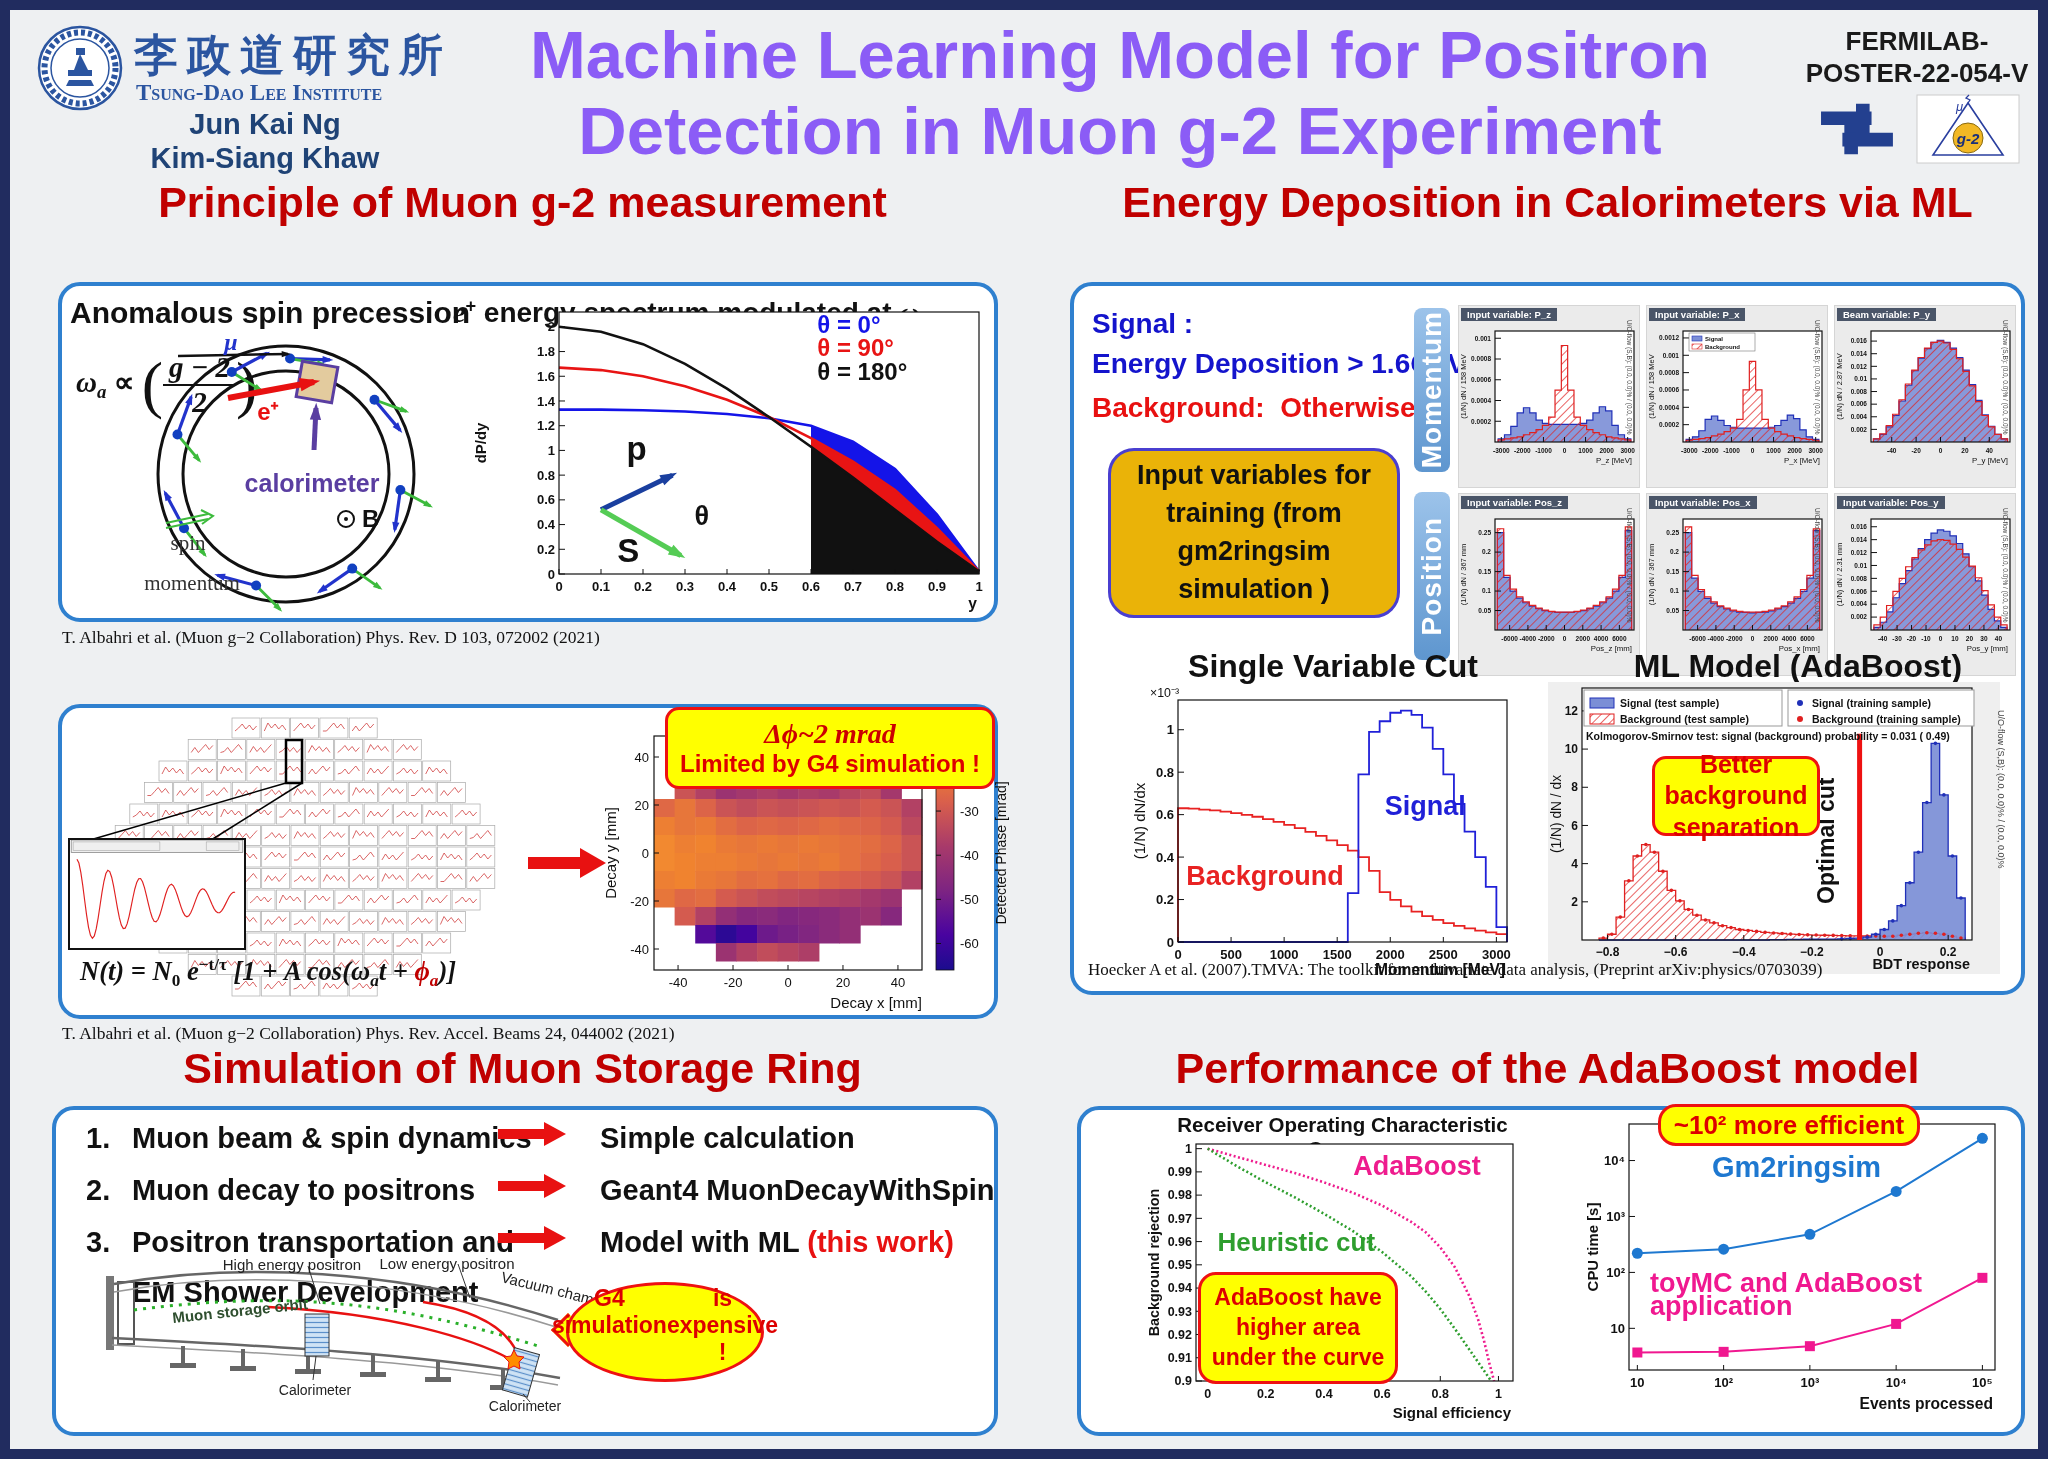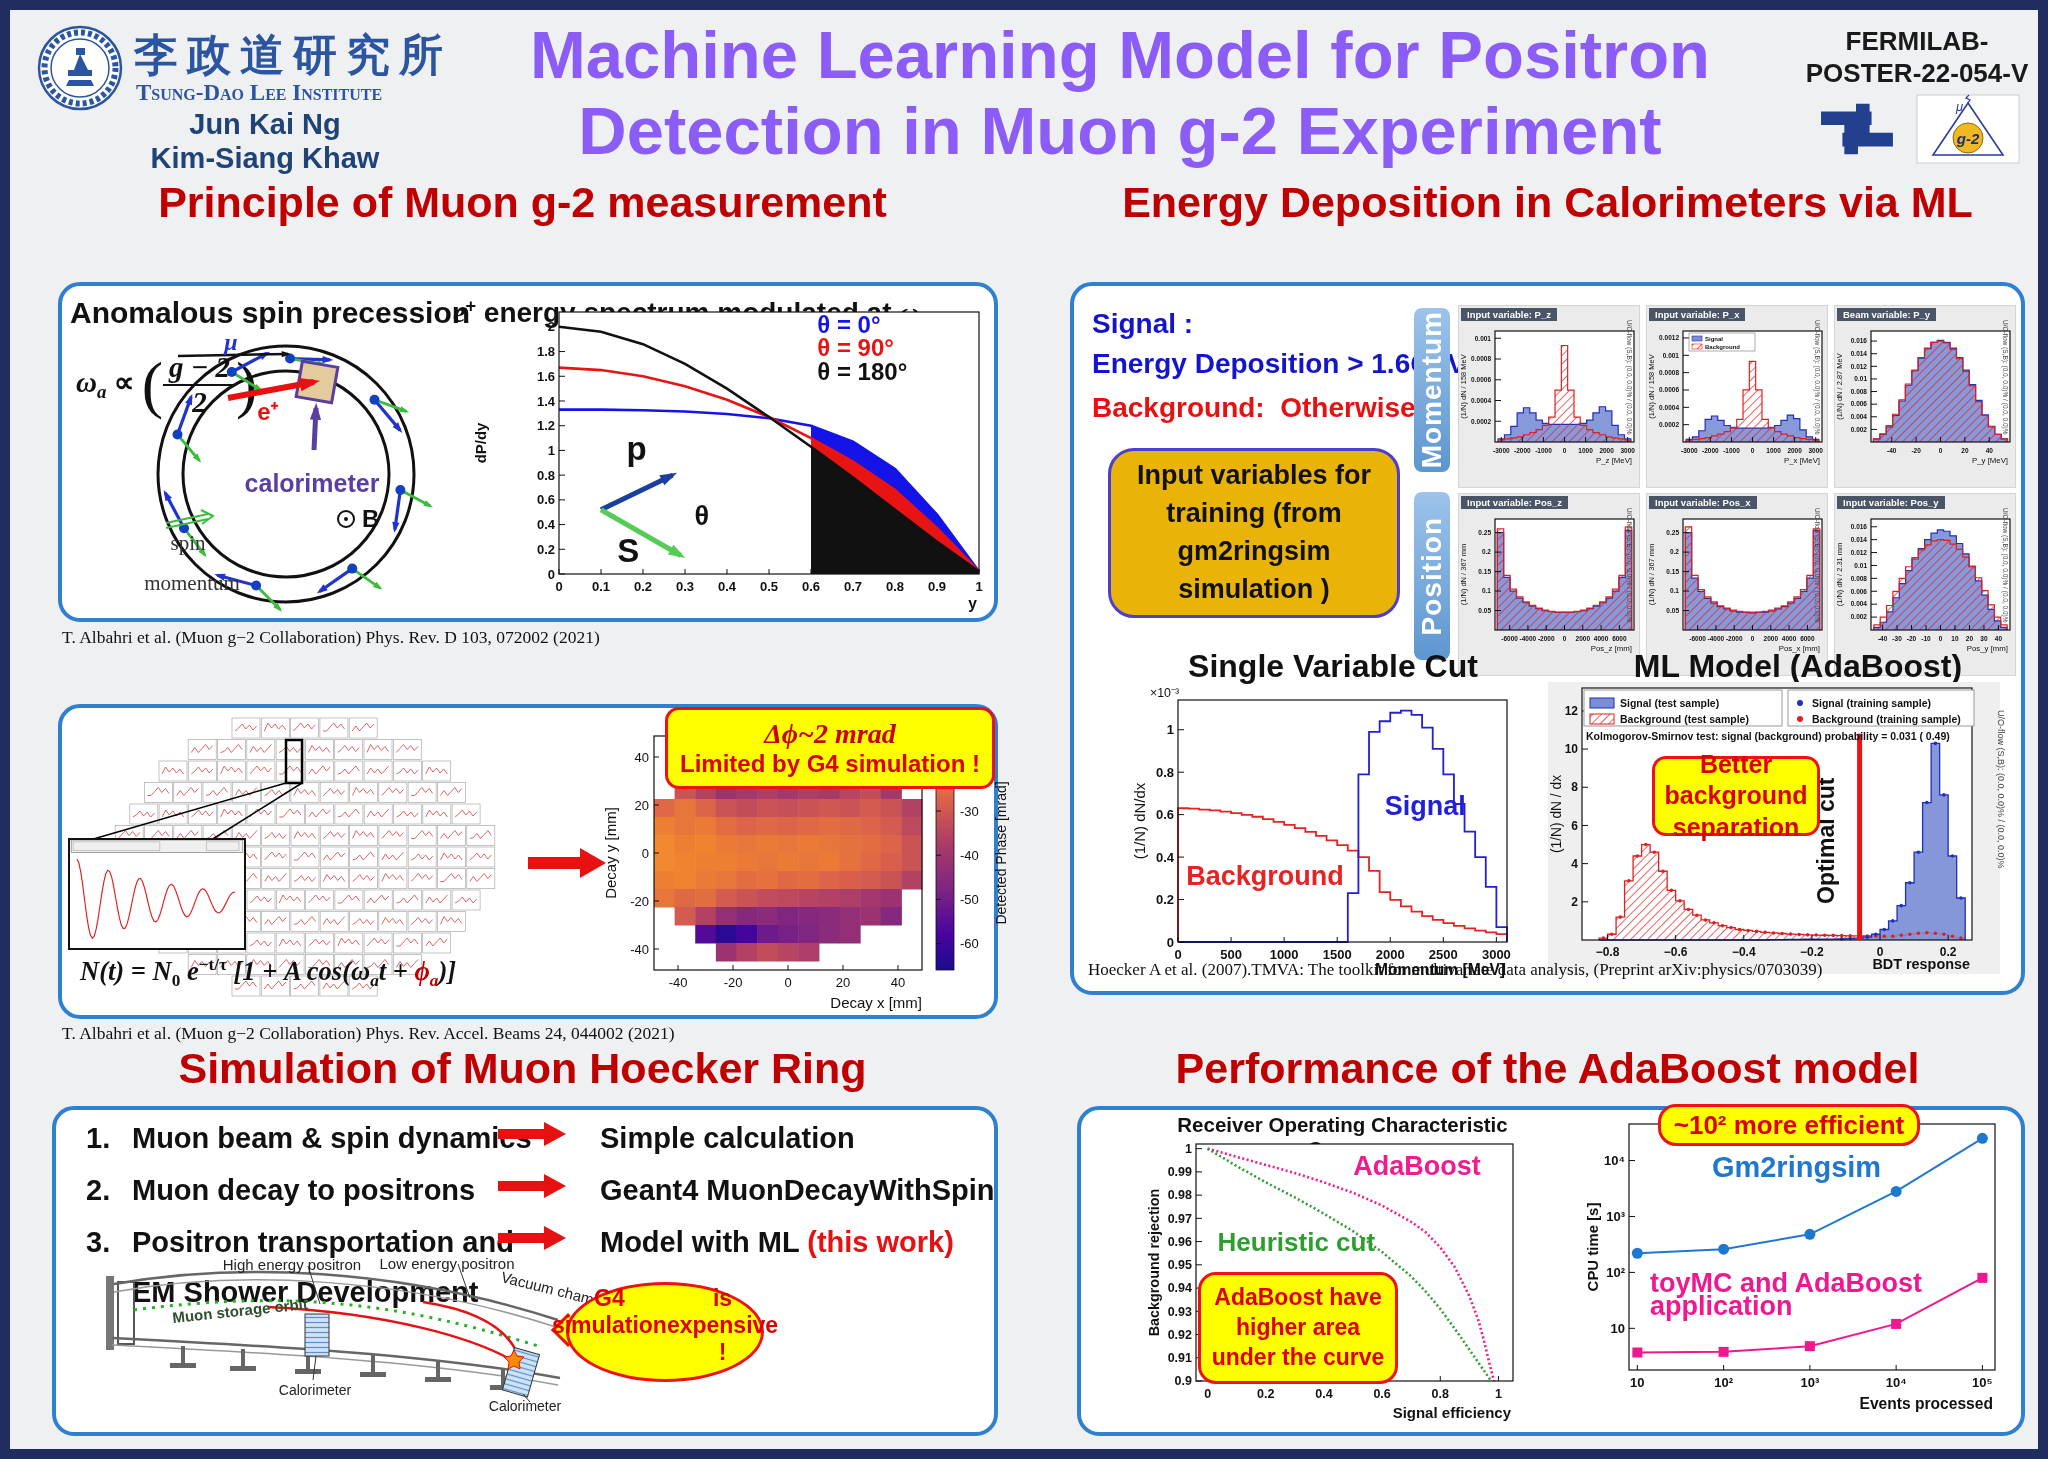--- a/index.html
+++ b/index.html
@@ -686,21 +686,21 @@
     </svg>
   <div class="callout" style="left:655px;top:697px;width:330px;height:82px;">
     <div class="serifit" style="font-size:28px;color:#cc0000;">Δϕ~2 mrad</div>
     <div style="font-size:24px;">Limited by G4 simulation !</div>
   </div>
   <div class="abs" style="left:70px;top:945px;font-size:26.5px;font-weight:bold;color:#111;font-family:'Liberation Serif',serif;">
     <span class="serifit">N(t) = N</span><sub>0</sub><span class="serifit"> e</span><sup>−t/τ</sup><span class="serifit"> [1 + A cos(ω</span><sub class="serifit">a</sub><span class="serifit">t + </span><span class="serifit" style="color:#c00000">ϕ</span><sub class="serifit" style="color:#c00000">a</sub><span class="serifit">)]</span>
   </div>
   <div class="abs cit" style="left:52px;top:1013px;">T. Albahri et al. (Muon g−2 Collaboration) Phys. Rev. Accel. Beams 24, 044002 (2021)</div>
 
-  <div class="abs hred" style="left:35px;top:1034px;width:955px;">Simulation of Muon Hoecker Ring</div>
+  <div class="abs hred" style="left:35px;top:1034px;width:955px;">Simulation of Muon Storage Ring</div>
 
   <div class="bluebox" style="left:42px;top:1096px;width:946px;height:330px;"></div>
   <div class="itemtxt" style="left:76px;top:1112px;">1.</div>
   <div class="itemtxt" style="left:122px;top:1112px;">Muon beam &amp; spin dynamics</div>
   <div class="abs rarrow" style="left:488px;top:1112px;"><span class="bar" style="height:10px;width:46px"></span><span class="head" style="border-top-width:12px;border-bottom-width:12px;border-left-width:22px"></span></div>
   <div class="itemtxt" style="left:590px;top:1112px;">Simple calculation</div>
   <div class="itemtxt" style="left:76px;top:1164px;">2.</div>
   <div class="itemtxt" style="left:122px;top:1164px;">Muon decay to positrons</div>
   <div class="abs rarrow" style="left:488px;top:1164px;"><span class="bar" style="height:10px;width:46px"></span><span class="head" style="border-top-width:12px;border-bottom-width:12px;border-left-width:22px"></span></div>
   <div class="itemtxt" style="left:590px;top:1164px;">Geant4 MuonDecayWithSpin</div>

